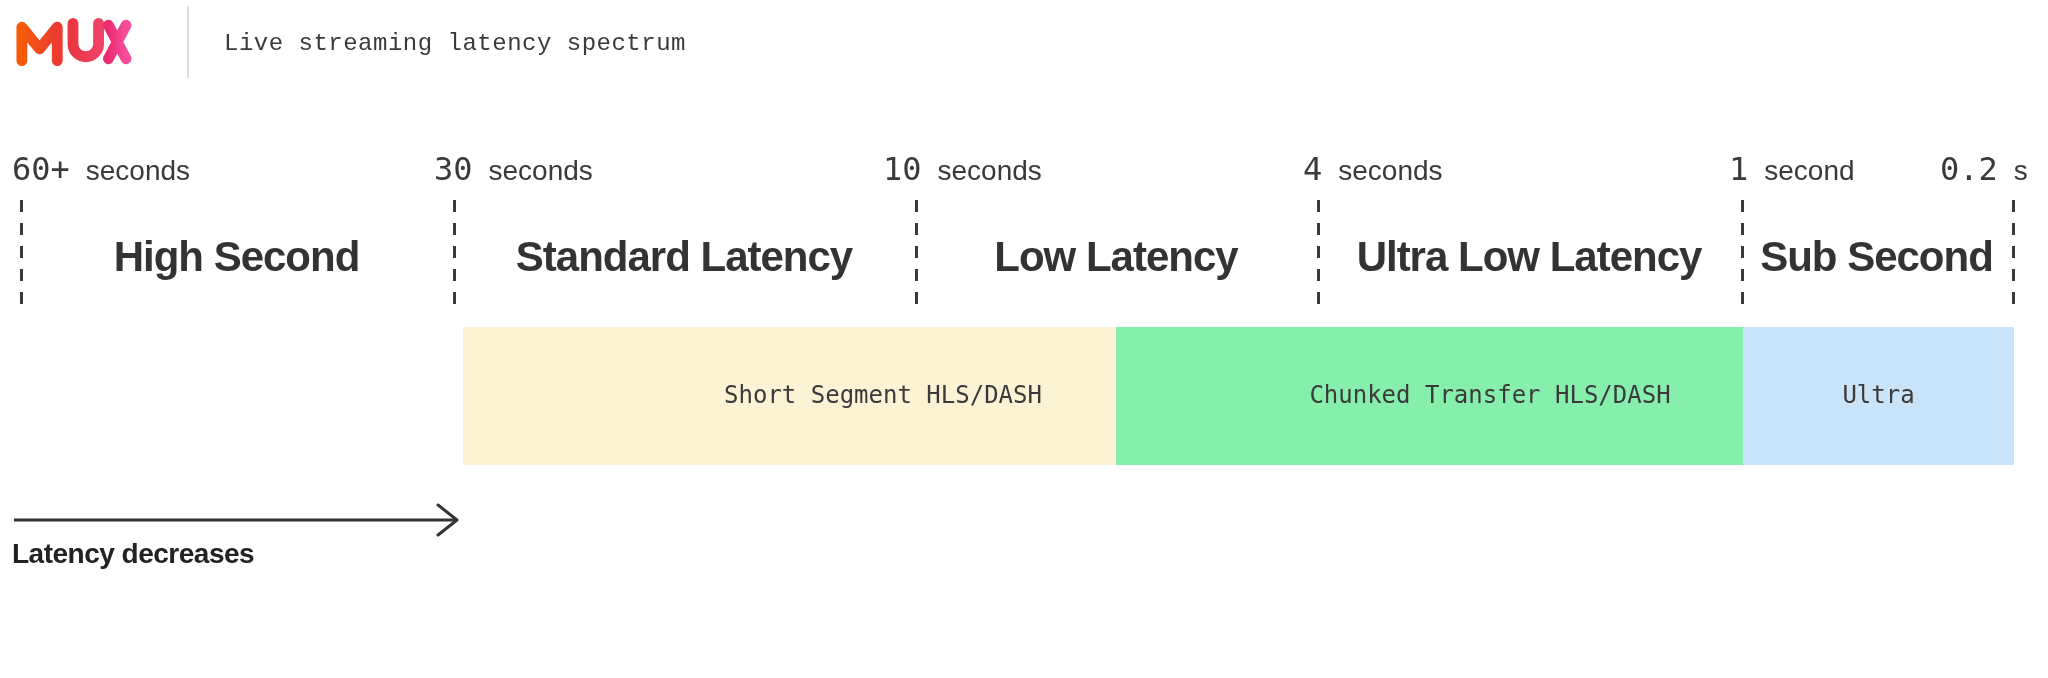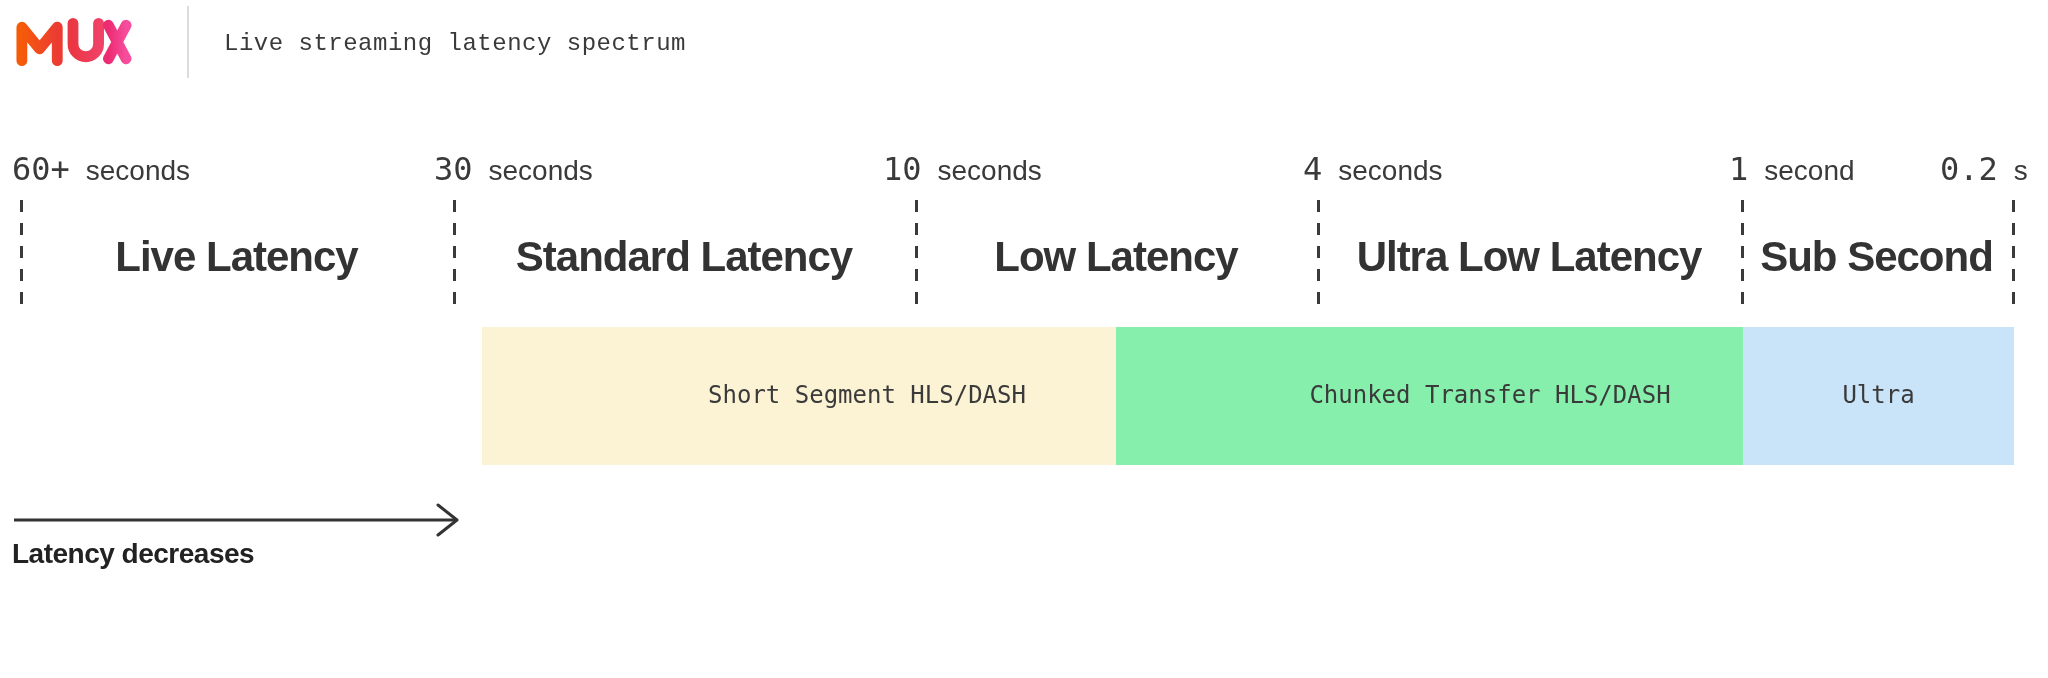--- a/index.html
+++ b/index.html
@@ -27,21 +27,21 @@
   .cat{position:absolute;top:234px;height:46px;line-height:46px;text-align:center;
        font-weight:bold;font-size:42px;letter-spacing:-1px;color:#333;white-space:nowrap;}
   .c0{left:20px;width:433px;} .c1{left:453px;width:462px;} .c2{left:915px;width:402px;}
   .c3{left:1317px;width:424px;} .c4{left:1741px;width:271px;}
 
   
   .bar{position:absolute;top:327px;height:138px;display:flex;flex-direction:column;
        align-items:center;justify-content:center;text-align:center;
        font-family:"DejaVu Sans Mono",monospace;font-size:24px;line-height:1.65;color:#3a3a3a;}
   .b0{left:20px;width:430px;background:#FBD5DA;}
-  .b1{left:482px;width:770px;background:#FCF3D4;}
+  .b1{left:463px;width:770px;background:#FCF3D4;padding-left:35px;}
   .b2{left:1116px;width:748px;background:#86efac;}
   .b3{left:1743px;width:271px;background:#C9E4F9;}
 
   
   .arrow-svg{position:absolute;left:10px;top:498px;}
   .arrow-label{position:absolute;left:12px;top:538px;font-size:28px;font-weight:bold;
                letter-spacing:-.5px;color:#222;white-space:nowrap;}
 </style>
 </head>
 <body>
@@ -95,21 +95,21 @@
     <span class="unit">s</span>
   </div>
 
   <div class="dash d0"></div>
   <div class="dash d1"></div>
   <div class="dash d2"></div>
   <div class="dash d3"></div>
   <div class="dash d4"></div>
   <div class="dash d5"></div>
 
-  <div class="cat c0">Live Latency</div>
+  <div class="cat c0">High Second</div>
   <div class="cat c1">Standard Latency</div>
   <div class="cat c2">Low Latency</div>
   <div class="cat c3">Ultra Low Latency</div>
   <div class="cat c4">Sub Second</div>
 
   <div class="bar b1">
     <span>Short Segment HLS/DASH</span>
   </div>
   <div class="bar b2">
     <span>Chunked Transfer HLS/DASH</span>

